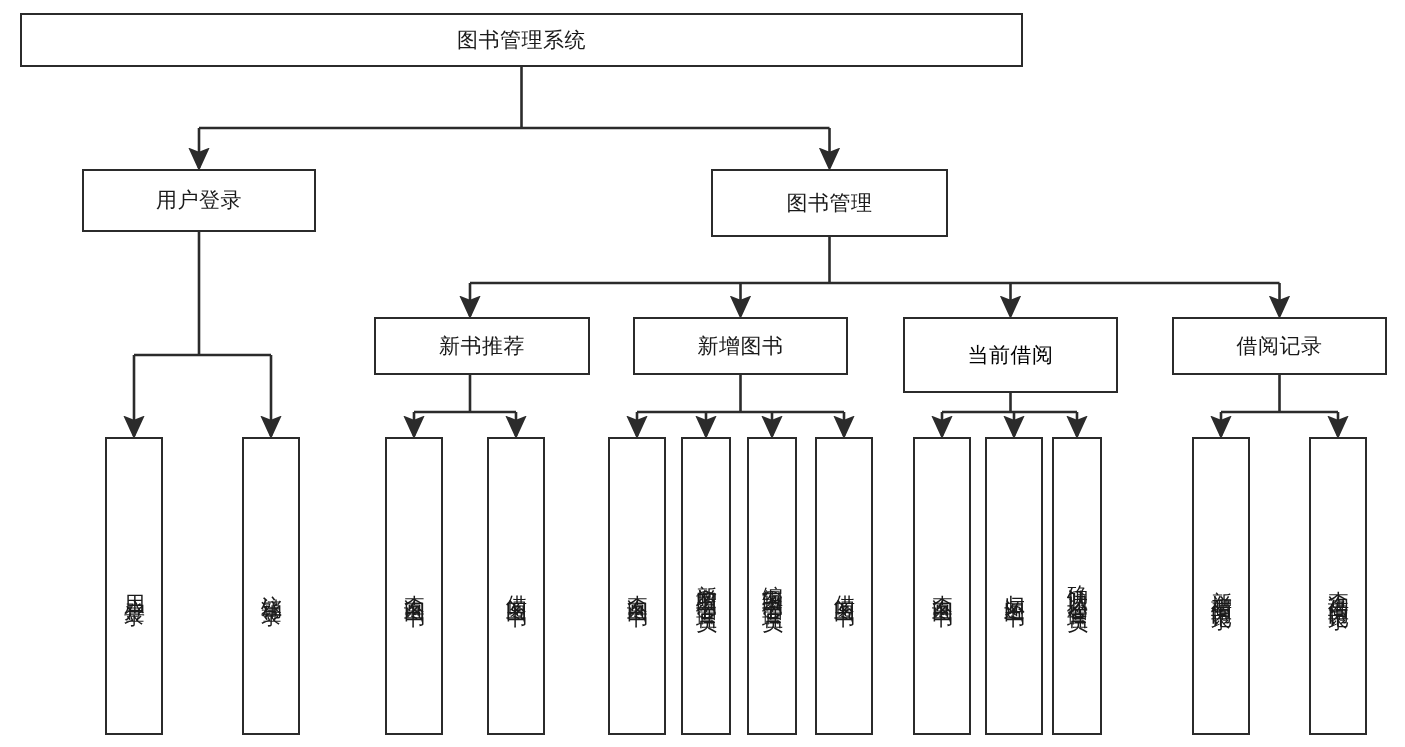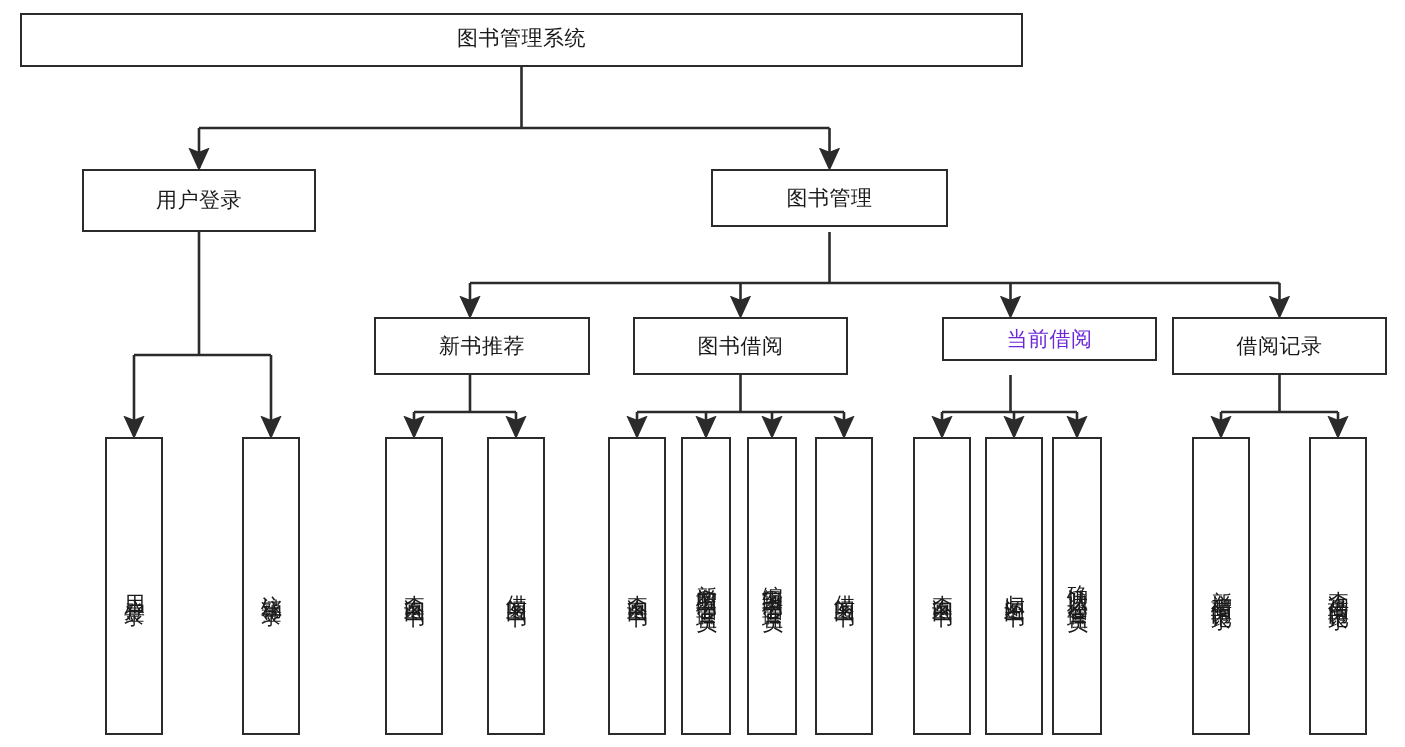--- a/index.html
+++ b/index.html
@@ -107,36 +107,36 @@
         <path d="M 1014 412 L 1014 436" marker-end="url(#arrow)"></path>
         <path d="M 1077 412 L 1077 436" marker-end="url(#arrow)"></path>
         <path d="M 1279.5 375 L 1279.5 412"></path>
         <path d="M 1221 412 L 1338 412"></path>
         <path d="M 1221 412 L 1221 436" marker-end="url(#arrow)"></path>
         <path d="M 1338 412 L 1338 436" marker-end="url(#arrow)"></path>
       </g>
   </svg>
 
   <div id="nodes">
-      <div class="node horiz" style="left: 20px; top: 13px; width: 1003px; height: 54px; border-color: rgb(43, 43, 43); background: rgb(255, 255, 255); color: rgb(26, 26, 26); font-family: Liberation Mono, monospace;">
+      <div class="node horiz" style="left: 20px; top: 13px; width: 1003px; height: 54px; border-color: rgb(43, 43, 43); background: rgb(255, 255, 255); color: rgb(26, 26, 26);">
         <span class="lbl">图书管理系统</span>
       </div>
       <div class="node horiz" style="left: 82px; top: 169px; width: 234px; height: 63px; border-color: rgb(43, 43, 43); background: rgb(255, 255, 255); color: rgb(26, 26, 26);">
         <span class="lbl">用户登录</span>
       </div>
-      <div class="node horiz" style="left: 711px; top: 169px; width: 237px; height: 58px; border-color: rgb(43, 43, 43); background: rgb(255, 255, 255); color: rgb(26, 26, 26);">
+      <div class="node horiz" style="left: 711px; top: 169px; width: 237px; height: 68px; border-color: rgb(43, 43, 43); background: rgb(255, 255, 255); color: rgb(26, 26, 26);">
         <span class="lbl">图书管理</span>
       </div>
       <div class="node horiz" style="left: 374px; top: 317px; width: 216px; height: 58px; border-color: rgb(43, 43, 43); background: rgb(255, 255, 255); color: rgb(26, 26, 26);">
         <span class="lbl">新书推荐</span>
       </div>
       <div class="node horiz" style="left: 633px; top: 317px; width: 215px; height: 58px; border-color: rgb(43, 43, 43); background: rgb(255, 255, 255); color: rgb(26, 26, 26);">
-        <span class="lbl">图书借阅</span>
+        <span class="lbl">新增图书</span>
       </div>
-      <div class="node horiz" style="left: 903px; top: 317px; width: 215px; height: 44px; border-color: rgb(43, 43, 43); background: rgb(255, 255, 255); color: #6d28d9; margin-left: 39px;">
+      <div class="node horiz" style="left: 903px; top: 317px; width: 215px; height: 76px; border-color: rgb(43, 43, 43); background: rgb(255, 255, 255); color: #000000;">
         <span class="lbl">当前借阅</span>
       </div>
       <div class="node horiz" style="left: 1172px; top: 317px; width: 215px; height: 58px; border-color: rgb(43, 43, 43); background: rgb(255, 255, 255); color: rgb(26, 26, 26);">
         <span class="lbl">借阅记录</span>
       </div>
       <div class="node vert" style="left: 105px; top: 437px; width: 58px; height: 298px; border-color: rgb(43, 43, 43); background: rgb(255, 255, 255); color: rgb(26, 26, 26);">
         <span class="lbl">用户登录</span>
       </div>
       <div class="node vert" style="left: 242px; top: 437px; width: 58px; height: 298px; border-color: rgb(43, 43, 43); background: rgb(255, 255, 255); color: rgb(26, 26, 26);">
         <span class="lbl">注销登录</span>

